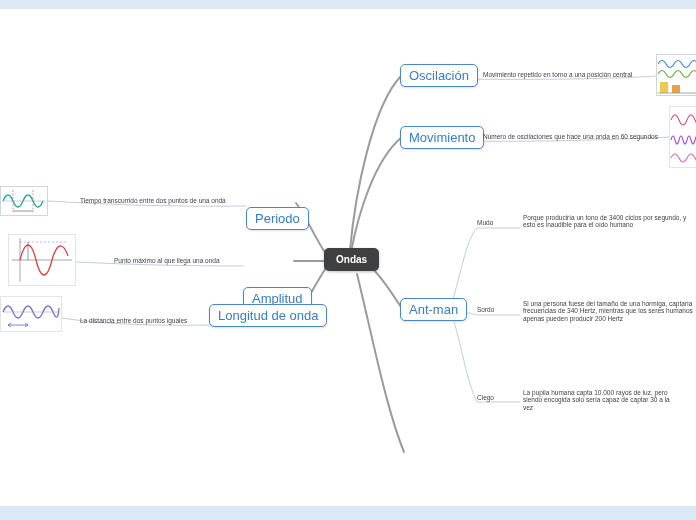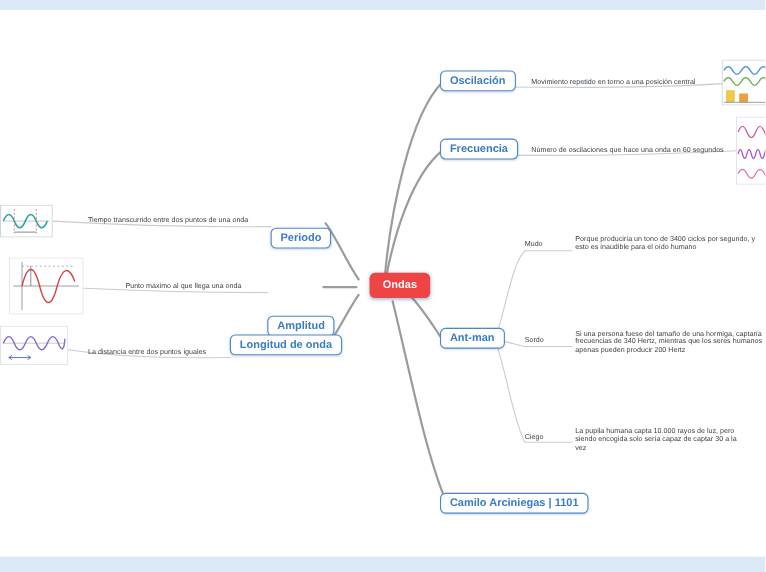--- a/index.html
+++ b/index.html
@@ -3,28 +3,27 @@
 <meta charset="utf-8">
 <style>
   html,body{margin:0;padding:0;background:#fff;}
   #canvas{
     position:relative;width:696px;height:520px;overflow:hidden;
     background:#ffffff;font-family:"Liberation Sans",sans-serif;
   }
   .edge-band{position:absolute;left:0;width:696px;background:#dbe8f5;}
   .node{
     position:absolute;background:#fff;border:1.5px solid #4a86c8;border-radius:5px;
-    padding:3px 8px;font-weight:bold;font-size:10px;color:#3a7cc4;white-space:nowrap;
+    padding:3px 8px;font-weight:normal;font-size:13px;color:#3a7cc4;white-space:nowrap;
     box-shadow:0 1px 2px rgba(60,90,140,.18);box-sizing:border-box;
   }
   .root-node{
-    position:absolute;background:#ef4444;border:none;border-radius:5px;
+    position:absolute;background:#404040;border:none;border-radius:5px;
     padding:6px 12px;font-weight:bold;font-size:10px;color:#ffffff;white-space:nowrap;
     box-shadow:0 1px 3px rgba(40,80,140,.35);
-    margin-left:12px;
   }
   .desc{
     position:absolute;font-size:6.5px;line-height:1.12;color:#3d3f42;
   }
   .twig-label{
     position:absolute;font-size:6.5px;color:#3d3f42;white-space:nowrap;
   }
   .thumb{position:absolute;}
   .thumb svg{display:block;}
   #wires{position:absolute;left:0;top:0;}
@@ -109,26 +108,25 @@
       <rect x="0.5" y="0.5" width="33" height="61" fill="#ffffff" stroke="#e1e5ea"></rect>
       <path d="M2,14 Q6,4 10,14 T18,14 T26,14 T32,14" fill="none" stroke="#c94f9b" stroke-width="1.1"></path>
       <path d="M2,34 Q4,26 6,34 T10,34 T14,34 T18,34 T22,34 T26,34 T30,34" fill="none" stroke="#a54fc9" stroke-width="1.1"></path>
       <path d="M2,52 Q6,44 10,52 T18,52 T26,52 T32,52" fill="none" stroke="#d66fb0" stroke-width="1.1"></path>
     </svg>
   </div>
 
   <div class="root-node" style="left:324px;top:248px;">Ondas</div>
 
   <div class="node" style="left:400px;top:64px;">Oscilación</div>
-  <div class="node" style="left:400px;top:126px;">Frecuencia</div>
+  <div class="node" style="left:400px;top:126px;">Movimiento</div>
   <div class="node" style="left:246px;top:191px;margin-top:16px;">Periodo</div>
   <div class="node" style="left:243px;top:251px;margin-top:36px;">Amplitud</div>
   <div class="node" style="left:209px;top:304px;">Longitud de onda</div>
   <div class="node" style="left:400px;top:298px;">Ant-man</div>
-  <div class="node" style="left:400px;top:448px;">Camilo Arciniegas | 1101</div>
 
   <div class="desc" style="left:80px;top:197px;width:145px;white-space:nowrap;">Tiempo transcurrido entre dos puntos de una onda</div>
   <div class="desc" style="left:114px;top:257px;width:110px;white-space:nowrap;">Punto máximo al que llega una onda</div>
   <div class="desc" style="left:80px;top:317px;width:110px;white-space:nowrap;">La distancia entre dos puntos iguales</div>
   <div class="desc" style="left:483px;top:71px;width:150px;white-space:nowrap;">Movimiento repetido en torno a una posición central</div>
   <div class="desc" style="left:483px;top:133px;width:180px;white-space:nowrap;">Número de oscilaciones que hace una onda en 60 segundos</div>
 
   <div class="twig-label" style="left:477px;top:219px;">Mudo</div>
   <div class="desc" style="left:523px;top:214px;width:170px;">Porque produciría un tono de 3400 ciclos por segundo, y esto es inaudible para el oído humano</div>
 

